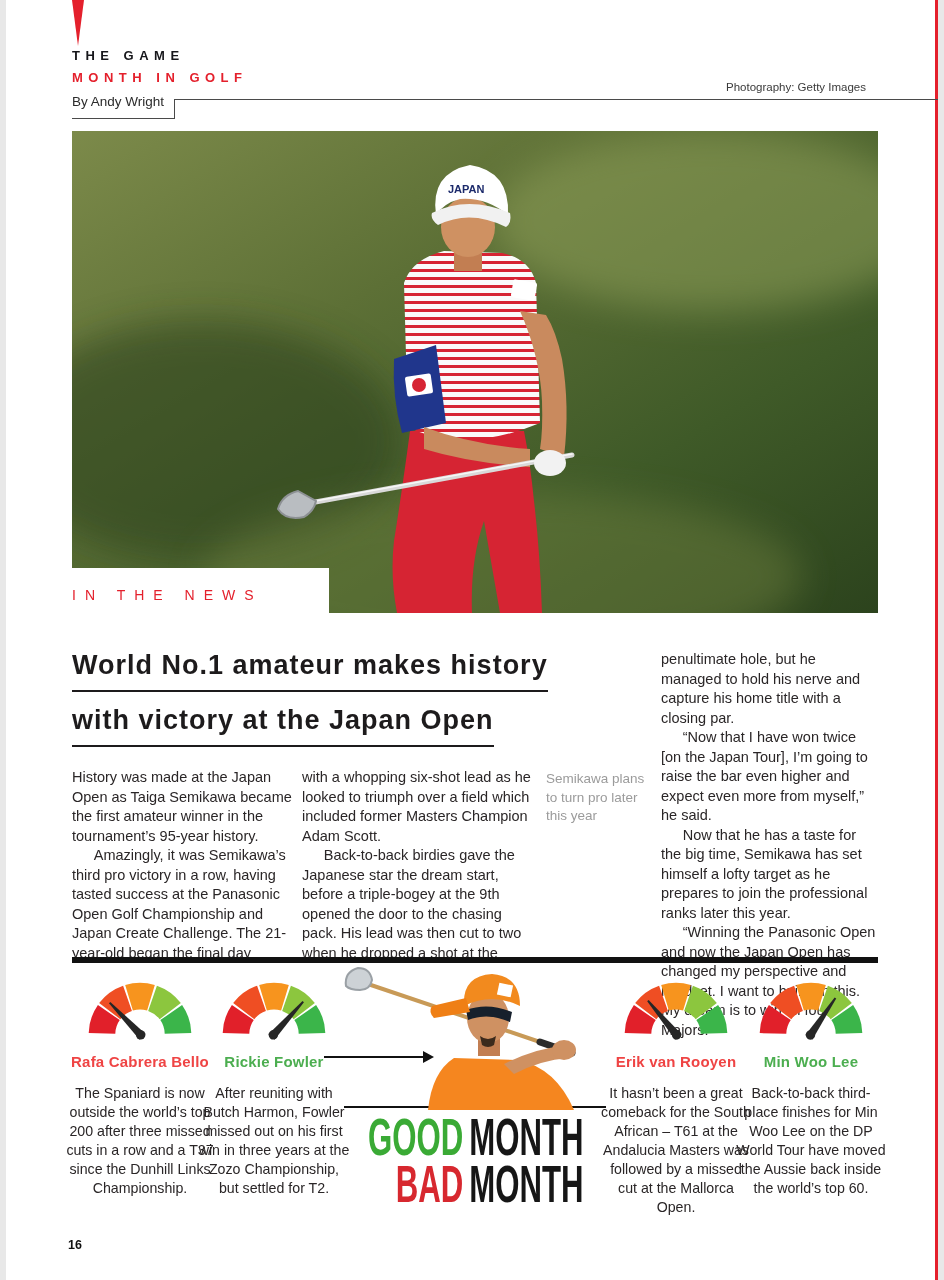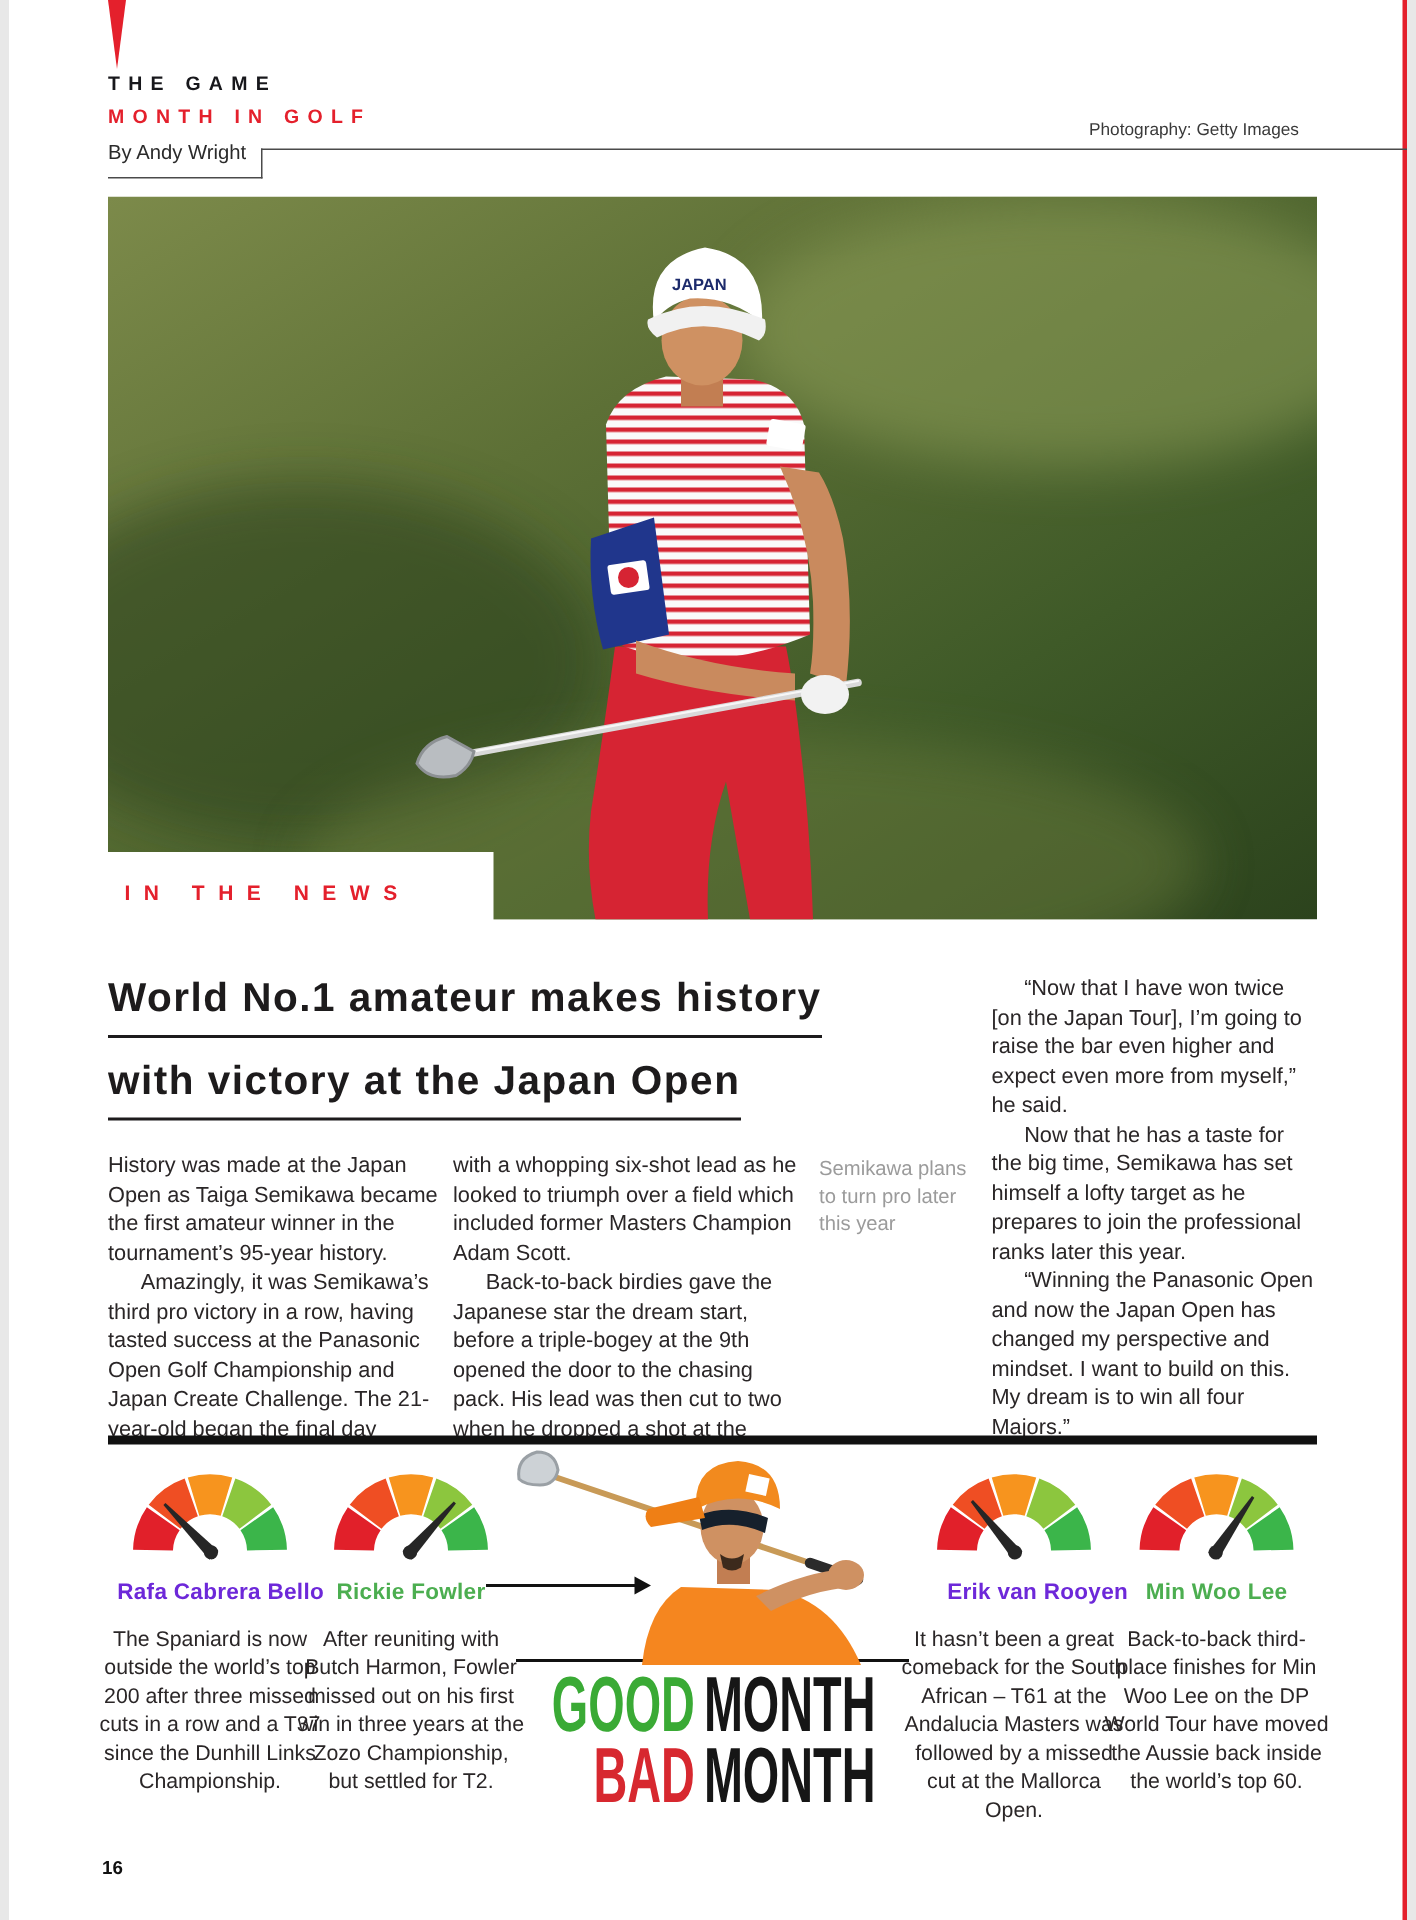--- a/index.html
+++ b/index.html
@@ -21,21 +21,21 @@
   .rule{position:absolute;background:#4a4a4a;}
   .rule-right{left:168px;top:99px;width:776px;height:1px;}
   .rule-vert{left:168px;top:99px;width:1px;height:20px;}
   .rule-left{left:66px;top:118px;width:103px;height:1px;}
 
   
   .hero{position:absolute;left:66px;top:131px;width:806px;height:482px;display:block;}
 
   
   .kicker-box{position:absolute;left:66px;top:568px;width:257px;height:46px;background:#ffffff;}
-  .kicker{position:absolute;left:11px;top:19px;font-size:14px;font-weight:700;
+  .kicker{position:absolute;left:0;top:19px;font-size:14px;font-weight:400;
           letter-spacing:9px;color:#e4202c;white-space:nowrap;}
 
   
   .headline{position:absolute;left:66px;font-size:27px;font-weight:700;letter-spacing:1px;
             color:#1d1b1c;border-bottom:2px solid #1d1b1c;padding-bottom:9px;white-space:nowrap;}
   .headline-1{top:650px;text-align:center;}
   .headline-2{top:705px;}
 
   
   .col{position:absolute;font-size:14.5px;line-height:19.5px;color:#2a2627;}
@@ -46,21 +46,21 @@
   .col-3{left:655px;top:650px;width:219px;}
   .caption{position:absolute;left:540px;top:770px;width:104px;font-size:13.5px;
            line-height:18.5px;color:#9b9b9b;}
 
   
   .divider{position:absolute;left:66px;top:957px;width:806px;height:6px;background:#111;}
   .card{position:absolute;top:975px;width:152px;text-align:center;}
   .card-1{left:58px;} .card-2{left:192px;} .card-3{left:594px;} .card-4{left:729px;}
   .gauge{width:114px;height:67px;display:block;margin:0 auto;}
   .card-name{margin-top:11px;font-size:15px;font-weight:700;letter-spacing:0.2px;}
-  .name-bad{color:#6d28d9;text-align:right;} .name-good{color:#4cae50;}
+  .name-bad{color:#ef4444;} .name-good{color:#4cae50;}
   .card-text{margin-top:14px;font-size:14.2px;line-height:19px;color:#2a2627;text-align:center;}
 
   .arrow{position:absolute;left:318px;top:1056px;width:100px;height:2px;background:#111;}
   .arrow:after{content:"";position:absolute;right:-10px;top:-5px;width:0;height:0;
                border-left:11px solid #111;border-top:6px solid transparent;
                border-bottom:6px solid transparent;}
   .mid-line{position:absolute;left:338px;top:1106px;width:262px;height:2px;background:#111;}
   .fowler{position:absolute;left:330px;top:960px;width:272px;height:150px;display:block;}
 
   .gbm{position:absolute;left:336px;top:1114px;width:268px;display:flex;justify-content:center;}
@@ -140,20 +140,21 @@
   <div class="col col-1">
     <p>History was made at the Japan Open as Taiga Semikawa became the first amateur winner in the tournament’s 95-year history.</p>
     <p class="indent">Amazingly, it was Semikawa’s third pro victory in a row, having tasted success at the Panasonic Open Golf Championship and Japan Create Challenge. The 21-year-old began the final day</p>
   </div>
   <div class="col col-2">
     <p>with a whopping six-shot lead as he looked to triumph over a field which included former Masters Champion Adam Scott.</p>
     <p class="indent">Back-to-back birdies gave the Japanese star the dream start, before a triple-bogey at the 9th opened the door to the chasing pack. His lead was then cut to two when he dropped a shot at the</p>
   </div>
   <div class="caption">Semikawa plans to turn pro later this year</div>
   <div class="col col-3">
+    <p>penultimate hole, but he managed to hold his nerve and capture his home title with a closing par.</p>
     <p class="indent">“Now that I have won twice [on the Japan Tour], I’m going to raise the bar even higher and expect even more from myself,” he said.</p>
     <p class="indent">Now that he has a taste for the big time, Semikawa has set himself a lofty target as he prepares to join the professional ranks later this year.</p>
     <p class="indent">“Winning the Panasonic Open and now the Japan Open has changed my perspective and mindset. I want to build on this. My dream is to win all four Majors.”</p>
   </div>
 
   <div class="divider"></div>
 
   <div class="card card-1">
     <svg class="gauge" viewBox="0 0 120 70" aria-hidden="true">
       <path d="M6 60.9 A54 54 0 0 1 15.7 31.2 L38.7 47.2 A26 26 0 0 0 34 61.5 Z" fill="#e1202a"></path>

